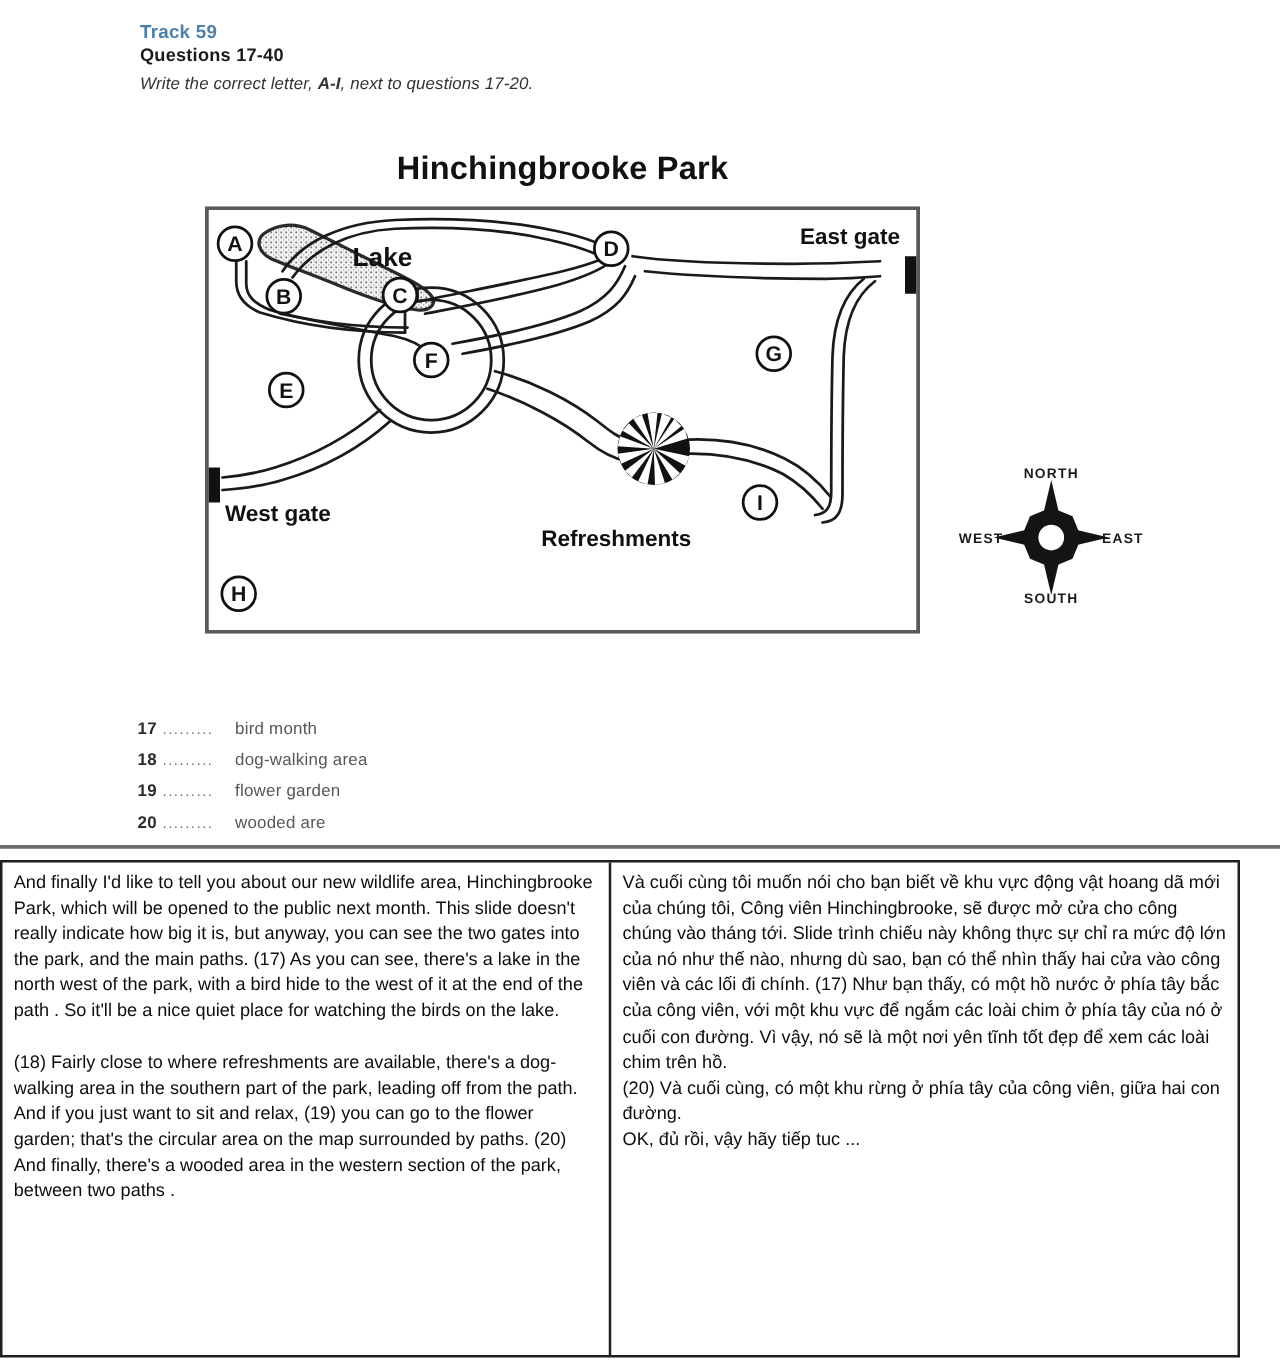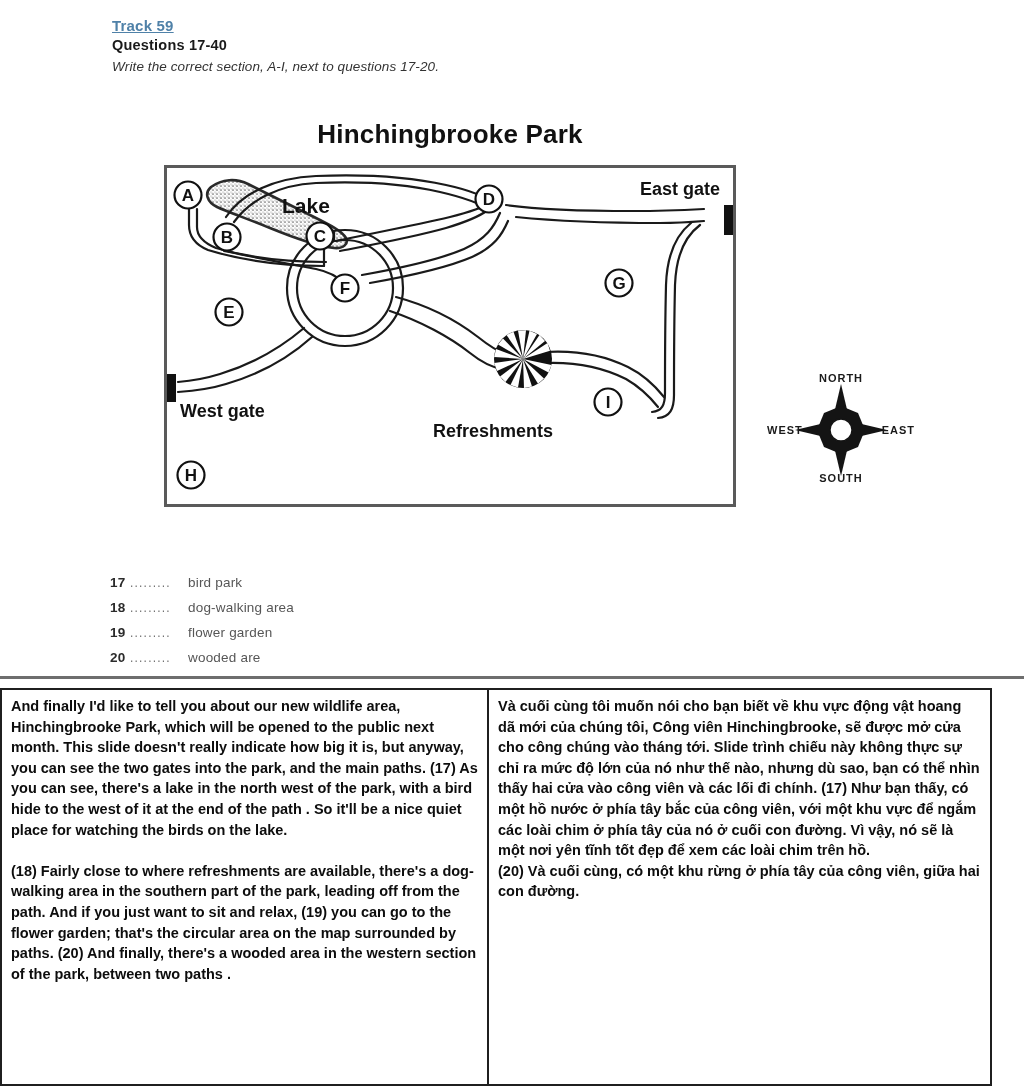--- a/index.html
+++ b/index.html
@@ -21,37 +21,36 @@
     left: 112px;
     top: 16px;
     width: 600px;
   }
   #track-label {
     color: #4f81a8;
     font-size: 15px;
     font-weight: bold;
     line-height: 19px;
     letter-spacing: .2px;
-    text-decoration: underline;
   }
   #questions-range {
     color: #1a1a1a;
     font-size: 14.5px;
     font-weight: bold;
     line-height: 21px;
     letter-spacing: .2px;
   }
   .instruction {
     color: #333333;
     font-size: 13.5px;
     font-style: italic;
     line-height: 21px;
     letter-spacing: .1px;
   }
-  .instruction b { font-weight: normal; }
+  .instruction b { font-weight: bold; }
 
   
   #map-title {
     position: absolute;
     left: 164px;
     top: 119px;
     width: 572px;
     text-align: center;
     font-size: 26px;
     font-weight: bold;
@@ -130,40 +129,40 @@
     box-sizing: border-box;
     display: flex;
     background: #fff;
   }
   .t-col {
     box-sizing: border-box;
     padding: 6px 9px 4px 9px;
     font-size: 14.5px;
     line-height: 20.6px;
     color: #0d0d0d;
-    font-weight: bold;
+    font-weight: normal;
   }
   #transcript-en {
     width: 489px;
     border-right: 2px solid #1f1f1f;
   }
   #transcript-vi {
     width: 503px;
   }
   .t-line { white-space: pre-wrap; }
   .t-blank { height: 20.6px; }
 </style>
 </head>
 <body>
 
 <div id="header-block">
   <div id="track-label">Track 59</div>
   <div id="questions-range">Questions 17-40</div>
   <div class="instruction">
-    <span>Write the correct section, </span><b>A-I</b><span>, next to questions 17-20.</span>
+    <span>Write the correct letter, </span><b>A-I</b><span>, next to questions 17-20.</span>
   </div>
 </div>
 
 <div id="map-title">Hinchingbrooke Park</div>
 
 <div id="map-figure">
 <svg width="572" height="342" viewBox="0 0 572 342" xmlns="http://www.w3.org/2000/svg">
   <defs>
 
     <pattern id="speckle" width="4" height="4" patternUnits="userSpaceOnUse">
@@ -308,21 +307,21 @@
   <text x="76" y="114" text-anchor="middle" font-family="Liberation Sans, sans-serif" font-size="11" font-weight="bold" letter-spacing="1" fill="#1a1a1a">SOUTH</text>
   <text x="2" y="66" text-anchor="start" font-family="Liberation Sans, sans-serif" font-size="11" font-weight="bold" letter-spacing="1" fill="#1a1a1a">WEST</text>
   <text x="150" y="66" text-anchor="end" font-family="Liberation Sans, sans-serif" font-size="11" font-weight="bold" letter-spacing="1" fill="#1a1a1a">EAST</text>
 </svg>
 </div>
 
 <div id="question-list">
   <div class="q-row">
     <span class="q-num">17</span>
     <span class="q-dots">.........</span>
-    <span class="q-text">bird park</span>
+    <span class="q-text">bird month</span>
   </div>
   <div class="q-row">
     <span class="q-num">18</span>
     <span class="q-dots">.........</span>
     <span class="q-text">dog-walking area</span>
   </div>
   <div class="q-row">
     <span class="q-num">19</span>
     <span class="q-dots">.........</span>
     <span class="q-text">flower garden</span>
@@ -338,14 +337,15 @@
 
 <div id="transcript-table">
   <div class="t-col" id="transcript-en">
     <div class="t-line">And finally I'd like to tell you about our new wildlife area, Hinchingbrooke Park, which will be opened to the public next month. This slide doesn't really indicate how big it is, but anyway, you can see the two gates into the park, and the main paths. (17) As you can see, there's a lake in the north west of the park, with a bird hide to the west of it at the end of the path . So it'll be a nice quiet place for watching the birds on the lake.</div>
     <div class="t-blank"></div>
     <div class="t-line">(18) Fairly close to where refreshments are available, there's a dog-walking area in the southern part of the park, leading off from the path. And if you just want to sit and relax, (19) you can go to the flower garden; that's the circular area on the map surrounded by paths. (20) And finally, there's a wooded area in the western section of the park, between two paths .</div>
   </div>
   <div class="t-col" id="transcript-vi">
     <div class="t-line">Và cuối cùng tôi muốn nói cho bạn biết về khu vực động vật hoang dã mới của chúng tôi, Công viên Hinchingbrooke, sẽ được mở cửa cho công chúng vào tháng tới. Slide trình chiếu này không thực sự chỉ ra mức độ lớn của nó như thế nào, nhưng dù sao, bạn có thể nhìn thấy hai cửa vào công viên và các lối đi chính. (17) Như bạn thấy, có một hồ nước ở phía tây bắc của công viên, với một khu vực để ngắm các loài chim ở phía tây của nó ở cuối con đường. Vì vậy, nó sẽ là một nơi yên tĩnh tốt đẹp để xem các loài chim trên hồ.</div>
     <div class="t-line">(20) Và cuối cùng, có một khu rừng ở phía tây của công viên, giữa hai con đường.</div>
+    <div class="t-line">OK, đủ rồi, vậy hãy tiếp tuc ...</div>
   </div>
 </div>
 
 </body></html>

